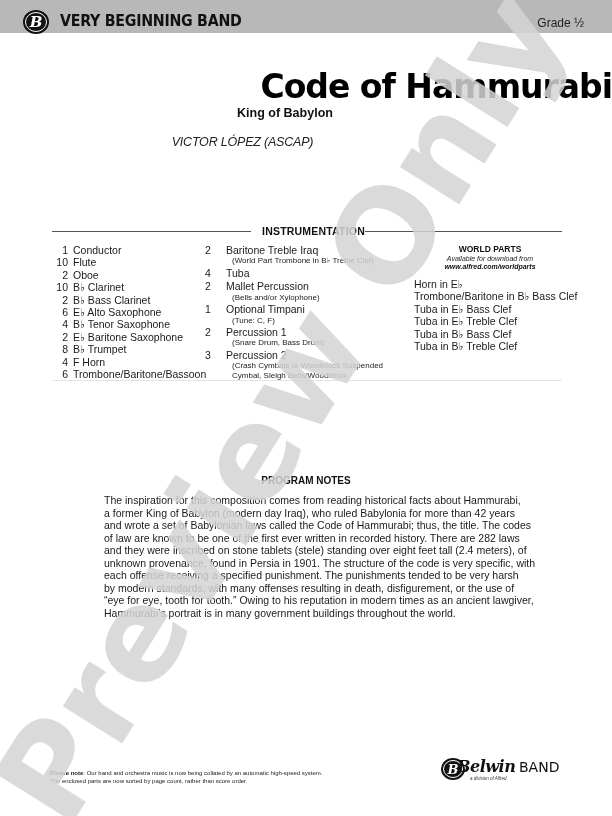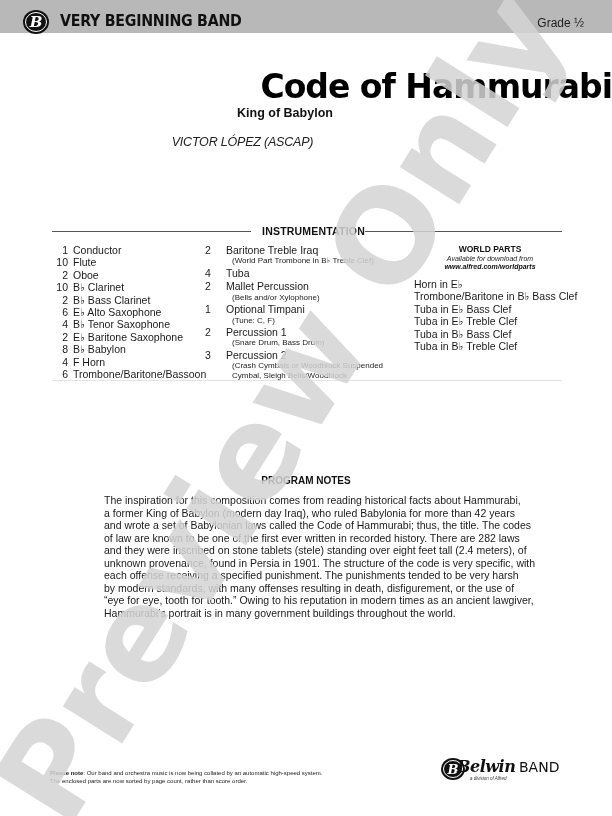--- a/index.html
+++ b/index.html
@@ -105,21 +105,21 @@
   <div class="inst-row">
       <span class="inst-num">4</span>
       <span class="inst-name">B♭ Tenor Saxophone</span>
     </div>
   <div class="inst-row">
       <span class="inst-num">2</span>
       <span class="inst-name">E♭ Baritone Saxophone</span>
     </div>
   <div class="inst-row">
       <span class="inst-num">8</span>
-      <span class="inst-name">B♭ Babylon</span>
+      <span class="inst-name">B♭ Trumpet</span>
     </div>
   <div class="inst-row">
       <span class="inst-num">4</span>
       <span class="inst-name">F Horn</span>
     </div>
   <div class="inst-row">
       <span class="inst-num">6</span>
       <span class="inst-name">Trombone/Baritone/Bassoon</span>
     </div>
 </div>

